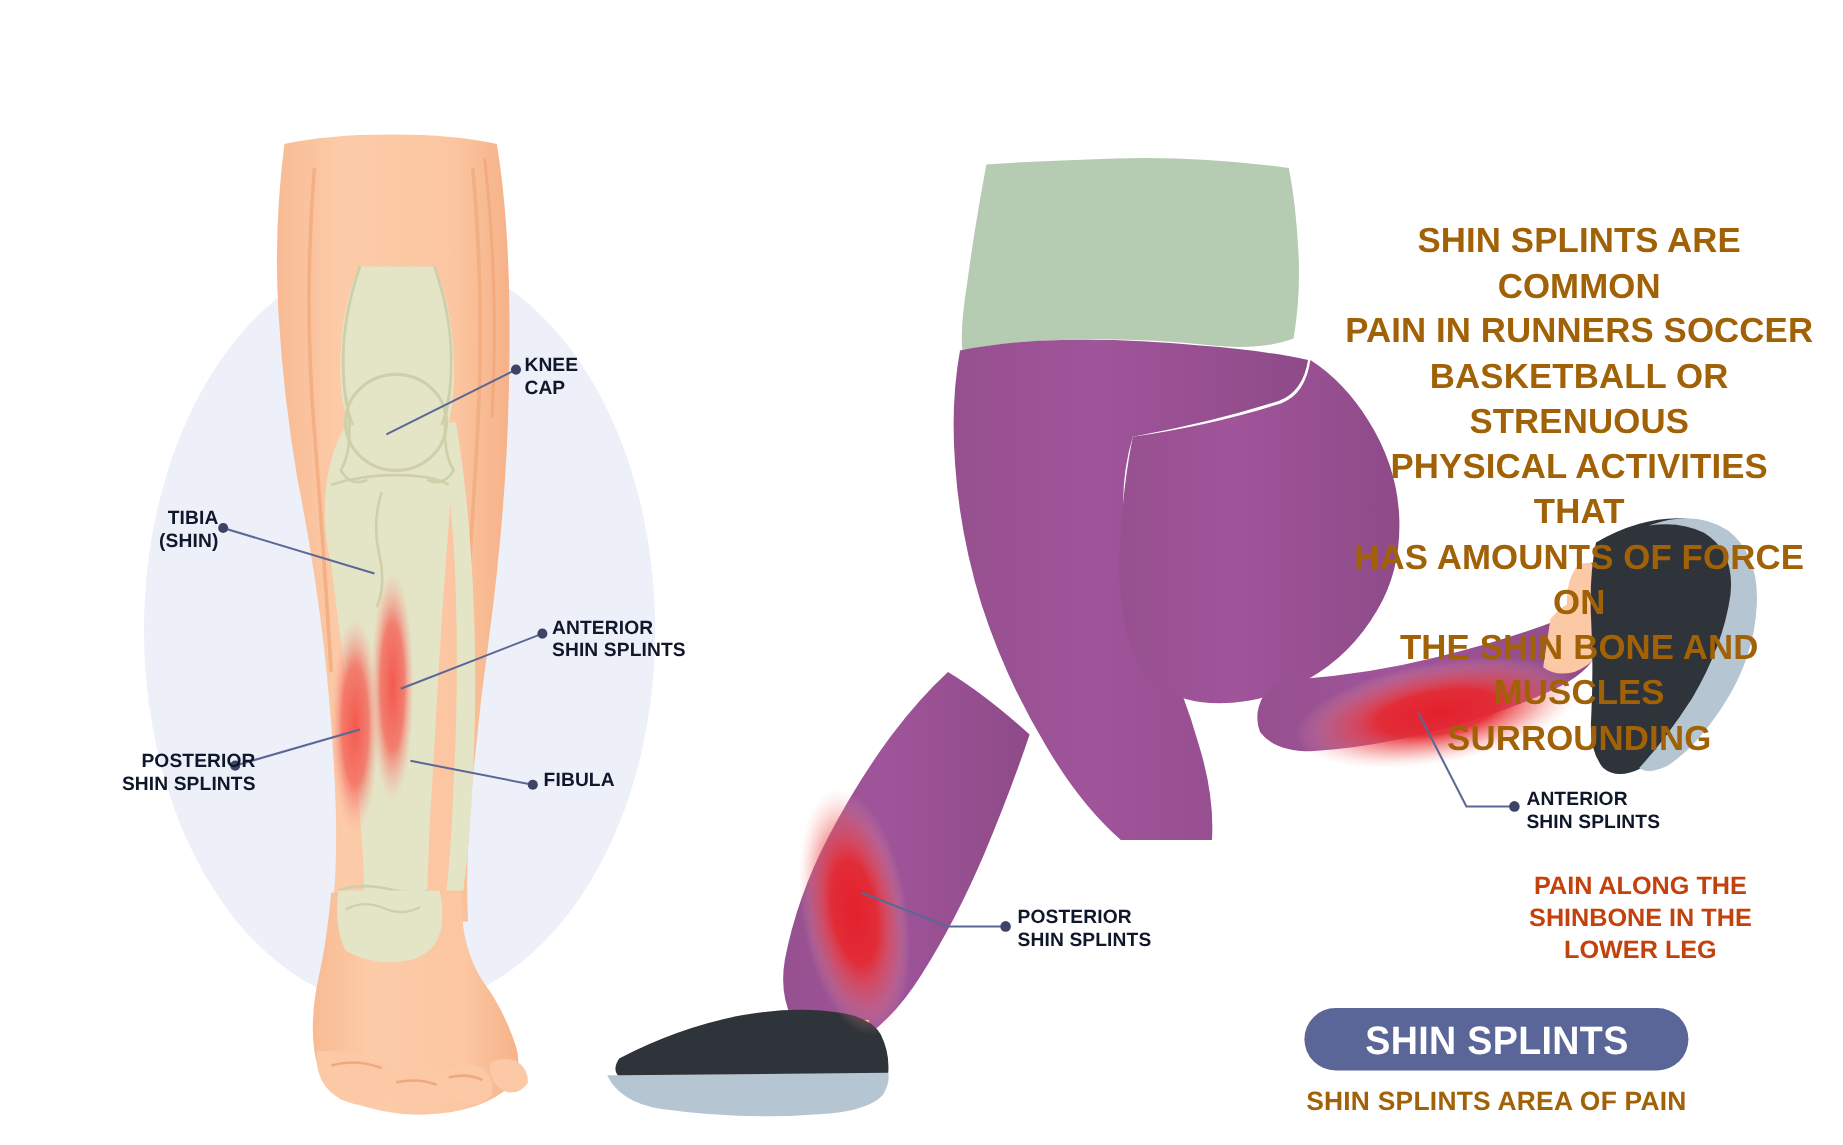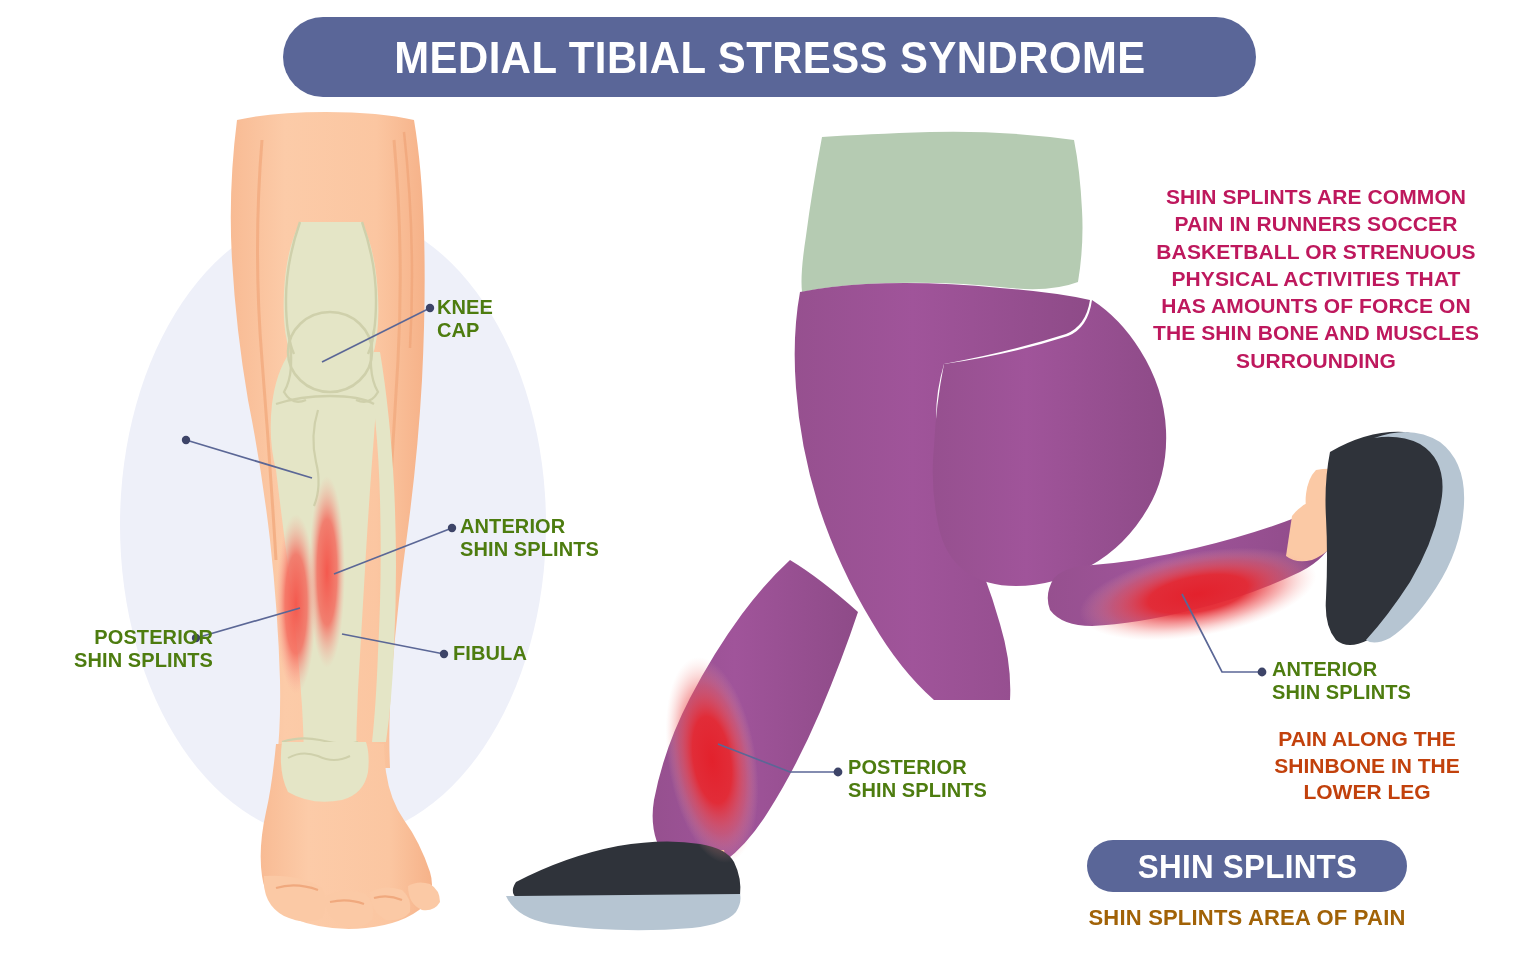--- a/index.html
+++ b/index.html
@@ -33,37 +33,37 @@
     transform:scaleX(.95);white-space:nowrap;line-height:1;
   }
   #shin-pill-caption{
     position:absolute;left:1027px;top:906px;width:440px;
     text-align:center;color:#a16207;font-weight:bold;font-size:22px;
     letter-spacing:.2px;line-height:1.1;
   }
 
   
   .lbl{
-    position:absolute;color:#4d7c0f;font-weight:bold;
-    font-size:20px;line-height:1.16;letter-spacing:.1px;
+    position:absolute;color:#0f172a;font-weight:bold;
+    font-size:16px;line-height:1.16;letter-spacing:.1px;
     white-space:pre-line;
   }
 
   
   #lbl-knee-cap   {left:437px; top:296px; width:170px;}
   #lbl-tibia      {left:0px;   top:424px; width:182px; text-align:right;}
   #lbl-anterior-a {left:460px; top:515px; width:240px;}
   #lbl-posterior-a{left:0px;   top:626px; width:213px; text-align:right;}
   #lbl-fibula     {left:453px; top:642px; width:160px;}
 
   
   #para-intro{
     position:absolute;left:1120px;top:183px;width:392px;
-    text-align:center;color:#be185d;font-weight:bold;
-    font-size:21px;line-height:1.30;letter-spacing:.1px;white-space:pre-line;
+    text-align:center;color:#a16207;font-weight:bold;
+    font-size:29px;line-height:1.30;letter-spacing:.1px;white-space:pre-line;
   }
   #lbl-anterior-b {left:1272px;top:658px;width:240px;}
   #para-pain-along{
     position:absolute;left:1222px;top:726px;width:290px;
     text-align:center;color:#c2410c;font-weight:bold;
     font-size:21px;line-height:1.27;white-space:pre-line;
   }
   #lbl-posterior-b{left:848px;top:756px;width:250px;}
   #para-overuse{
     position:absolute;left:848px;top:822px;width:270px;
@@ -334,26 +334,25 @@
     <g fill="none" stroke="#5b6796" stroke-width="1.7">
 
       <path d="M838,772 L790,772 L718,744"></path>
       <circle cx="838" cy="772" r="4.4" fill="#3d4468" stroke="none"></circle>
 
       <path d="M1262,672 L1222,672 L1182,594"></path>
       <circle cx="1262" cy="672" r="4.4" fill="#3d4468" stroke="none"></circle>
     </g>
   </svg>
 
-  <div id="title-banner">
-    <span class="txt">MEDIAL TIBIAL STRESS SYNDROME</span>
-  </div>
 
   <div class="lbl" id="lbl-knee-cap">KNEE
 CAP</div>
+  <div class="lbl" id="lbl-tibia">TIBIA
+(SHIN)</div>
   <div class="lbl" id="lbl-anterior-a">ANTERIOR
 SHIN SPLINTS</div>
   <div class="lbl" id="lbl-posterior-a">POSTERIOR
 SHIN SPLINTS</div>
   <div class="lbl" id="lbl-fibula">FIBULA</div>
 
   <div id="para-intro">SHIN SPLINTS ARE COMMON
 PAIN IN RUNNERS SOCCER
 BASKETBALL OR STRENUOUS
 PHYSICAL ACTIVITIES THAT

